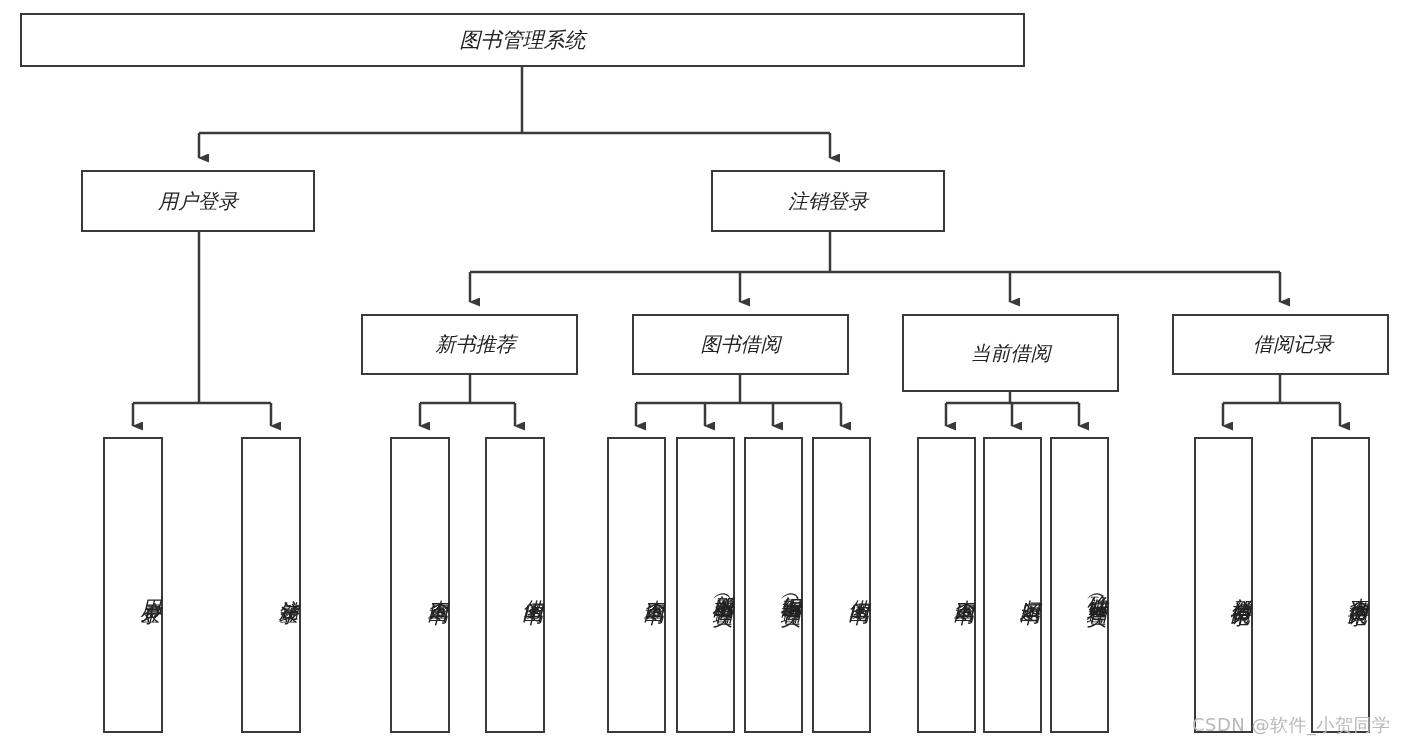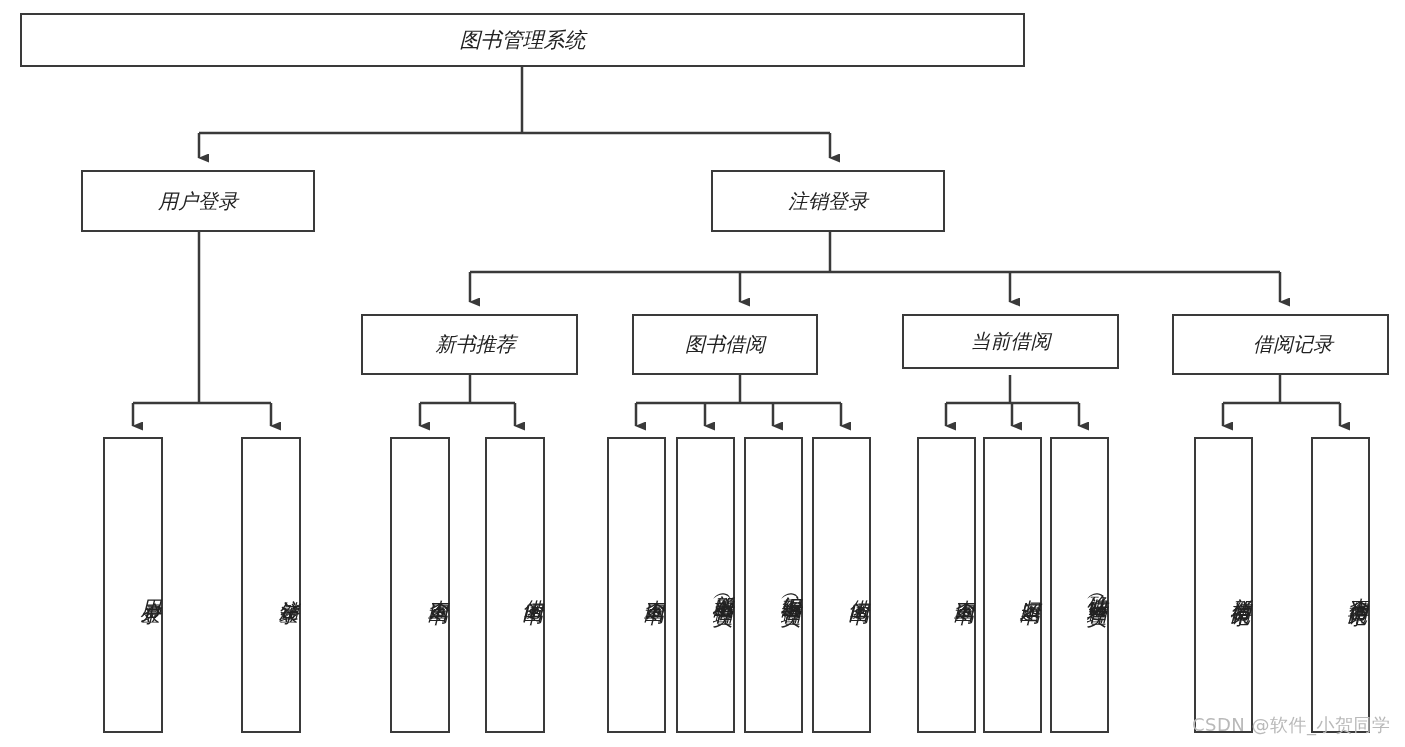--- a/index.html
+++ b/index.html
@@ -136,24 +136,24 @@
   <div class="node lvl2" style="left:81px; top:170px; width:234px; height:62px;">
     <span class="lbl">用户登录</span>
   </div>
   <div class="node lvl2" style="left:711px; top:170px; width:234px; height:62px;">
     <span class="lbl">注销登录</span>
   </div>
 
   <div class="node lvl3" style="left:361px; top:314px; width:217px; height:61px;padding-left:12px;">
     <span class="lbl">新书推荐</span>
   </div>
-  <div class="node lvl3" style="left:632px; top:314px; width:186px; height:61px;">
+  <div class="node lvl3" style="left:632px; top:314px; width:217px; height:61px;">
     <span class="lbl">图书借阅</span>
   </div>
-  <div class="node lvl3" style="left:902px; top:314px; width:217px; height:55px;text-align:right;">
+  <div class="node lvl3" style="left:902px; top:314px; width:217px; height:78px;text-align:right;">
     <span class="lbl">当前借阅</span>
   </div>
   <div class="node lvl3" style="left:1172px; top:314px; width:217px; height:61px;padding-left:25px;">
     <span class="lbl">借阅记录</span>
   </div>
 
   <div class="node leaf" style="left:103px; top:437px; width:60px; height:296px;">
     <span class="lbl">用户登录</span>
   </div>
   <div class="node leaf" style="left:241px; top:437px; width:60px; height:296px;">

